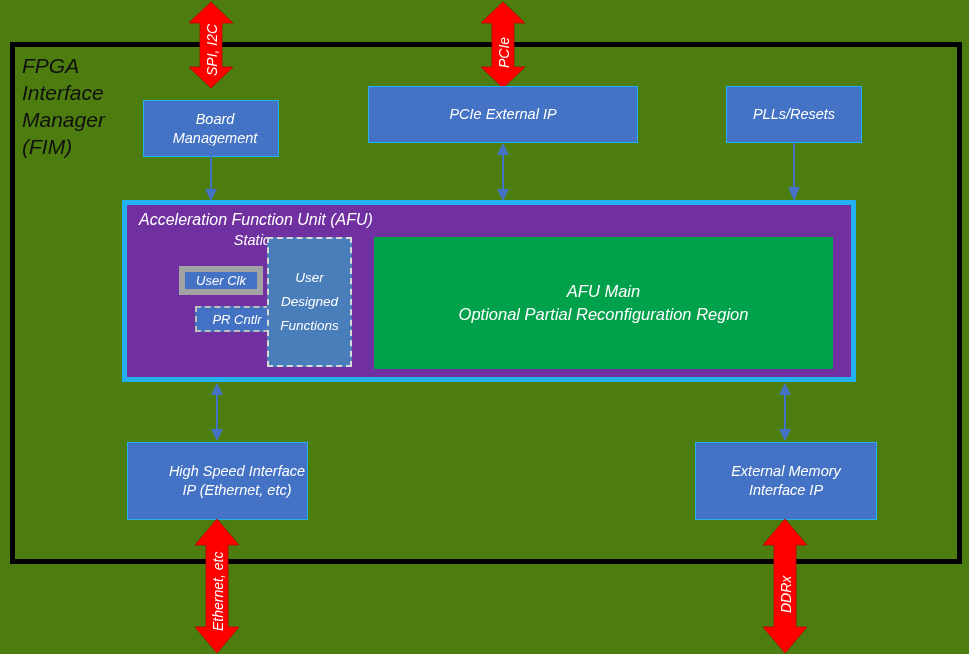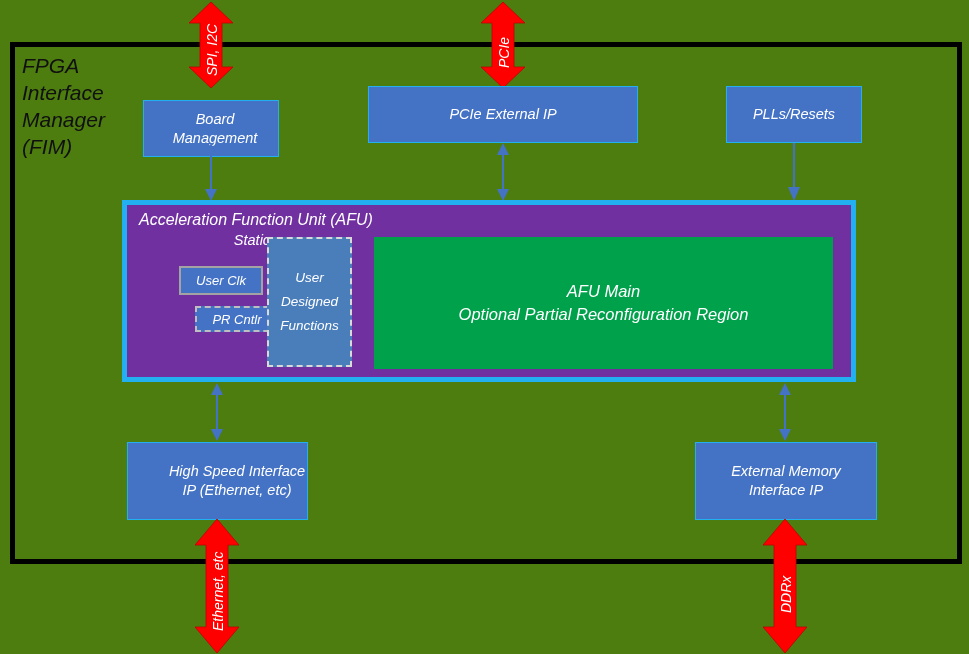--- a/index.html
+++ b/index.html
@@ -102,21 +102,21 @@
     box-sizing: border-box;
     display: flex;
     align-items: center;
     justify-content: center;
     text-align: center;
     font-size: 13px;
     font-family: "Liberation Sans", sans-serif;
   }
   #mini-userclk {
     left: 52px; top: 61px; width: 84px; height: 29px;
-    border: 2px solid #a3a3a3;
+    border: 6px solid #a3a3a3;
   }
   #mini-prcntlr {
     left: 68px; top: 101px; width: 84px; height: 26px;
     border: 2px dashed #bfbfbf;
   }
   #udf-box {
     position: absolute;
     left: 140px; top: 32px; width: 85px; height: 130px;
     background: #4a7ebb;
     border: 2px dashed #d9d9d9;

